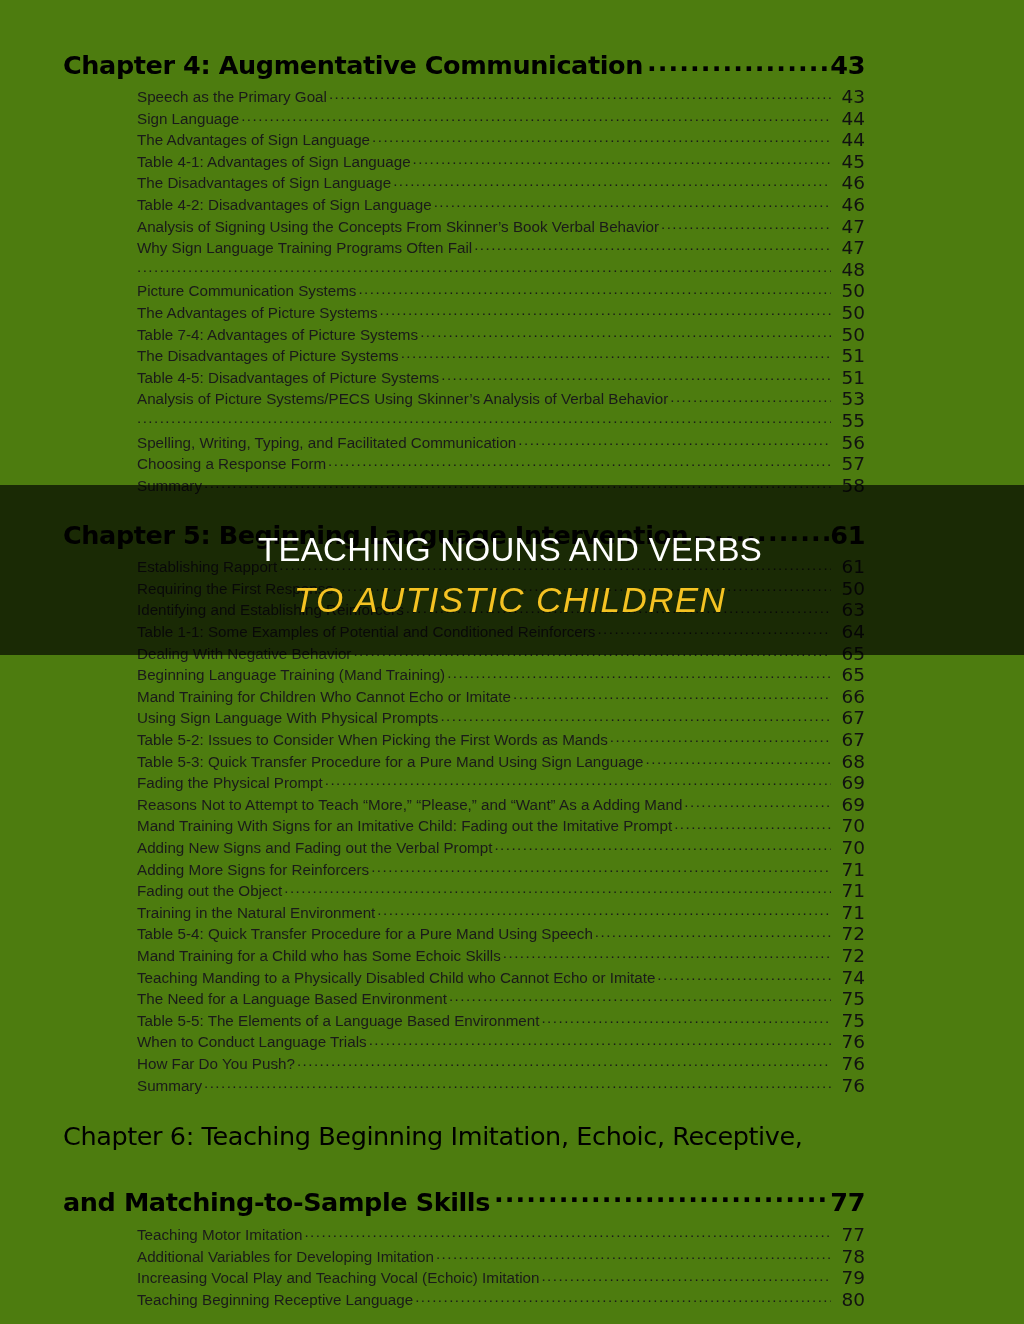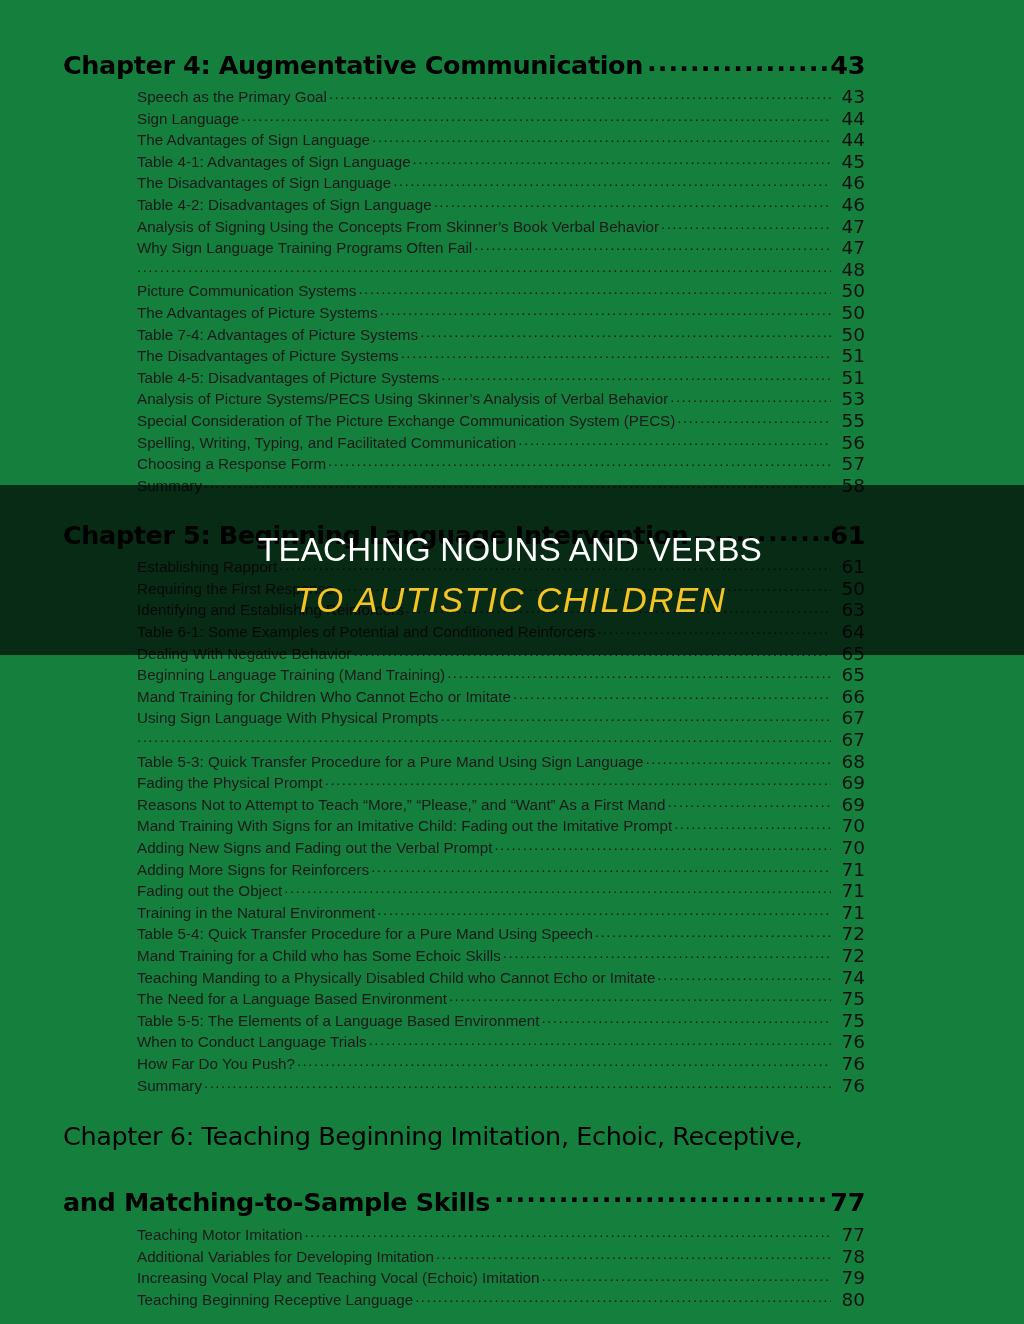--- a/index.html
+++ b/index.html
@@ -12,21 +12,21 @@
     height: 1324px;
     position: relative;
     overflow: hidden;
     font-family: "Liberation Sans", sans-serif;
     color: #000000;
   }
 
   #page {
     position: absolute;
     inset: 0;
-    background: #15803d;
+    background: #4d7c0f;
   }
 
   .toc {
     position: absolute;
     left: 63px;
     top: 50px;
     width: 802px;
   }
 
   
@@ -264,21 +264,20 @@
           <span class="e-title">Table 4-5: Disadvantages of Picture Systems</span>
           <span class="leader"></span>
           <span class="e-page">51</span>
         </div>
       <div class="entry">
           <span class="e-title">Analysis of Picture Systems/PECS Using Skinner’s Analysis of Verbal Behavior</span>
           <span class="leader"></span>
           <span class="e-page">53</span>
         </div>
       <div class="entry">
-          <span class="e-title">Special Consideration of The Picture Exchange Communication System (PECS)</span>
           <span class="leader"></span>
           <span class="e-page">55</span>
         </div>
       <div class="entry">
           <span class="e-title">Spelling, Writing, Typing, and Facilitated Communication</span>
           <span class="leader"></span>
           <span class="e-page">56</span>
         </div>
       <div class="entry">
           <span class="e-title">Choosing a Response Form</span>
@@ -309,21 +308,21 @@
           <span class="e-title">Requiring the First Response</span>
           <span class="leader"></span>
           <span class="e-page">50</span>
         </div>
       <div class="entry">
           <span class="e-title">Identifying and Establishing Reinforcers</span>
           <span class="leader"></span>
           <span class="e-page">63</span>
         </div>
       <div class="entry">
-          <span class="e-title">Table 6-1: Some Examples of Potential and Conditioned Reinforcers</span>
+          <span class="e-title">Table 1-1: Some Examples of Potential and Conditioned Reinforcers</span>
           <span class="leader"></span>
           <span class="e-page">64</span>
         </div>
       <div class="entry">
           <span class="e-title">Dealing With Negative Behavior</span>
           <span class="leader"></span>
           <span class="e-page">65</span>
         </div>
       <div class="entry">
           <span class="e-title">Beginning Language Training (Mand Training)</span>
@@ -334,35 +333,36 @@
           <span class="e-title">Mand Training for Children Who Cannot Echo or Imitate</span>
           <span class="leader"></span>
           <span class="e-page">66</span>
         </div>
       <div class="entry">
           <span class="e-title">Using Sign Language With Physical Prompts</span>
           <span class="leader"></span>
           <span class="e-page">67</span>
         </div>
       <div class="entry">
+          <span class="e-title">Table 5-2: Issues to Consider When Picking the First Words as Mands</span>
           <span class="leader"></span>
           <span class="e-page">67</span>
         </div>
       <div class="entry">
           <span class="e-title">Table 5-3: Quick Transfer Procedure for a Pure Mand Using Sign Language</span>
           <span class="leader"></span>
           <span class="e-page">68</span>
         </div>
       <div class="entry">
           <span class="e-title">Fading the Physical Prompt</span>
           <span class="leader"></span>
           <span class="e-page">69</span>
         </div>
       <div class="entry">
-          <span class="e-title">Reasons Not to Attempt to Teach “More,” “Please,” and “Want” As a First Mand</span>
+          <span class="e-title">Reasons Not to Attempt to Teach “More,” “Please,” and “Want” As a Adding Mand</span>
           <span class="leader"></span>
           <span class="e-page">69</span>
         </div>
       <div class="entry">
           <span class="e-title">Mand Training With Signs for an Imitative Child: Fading out the Imitative Prompt</span>
           <span class="leader"></span>
           <span class="e-page">70</span>
         </div>
       <div class="entry">
           <span class="e-title">Adding New Signs and Fading out the Verbal Prompt</span>

